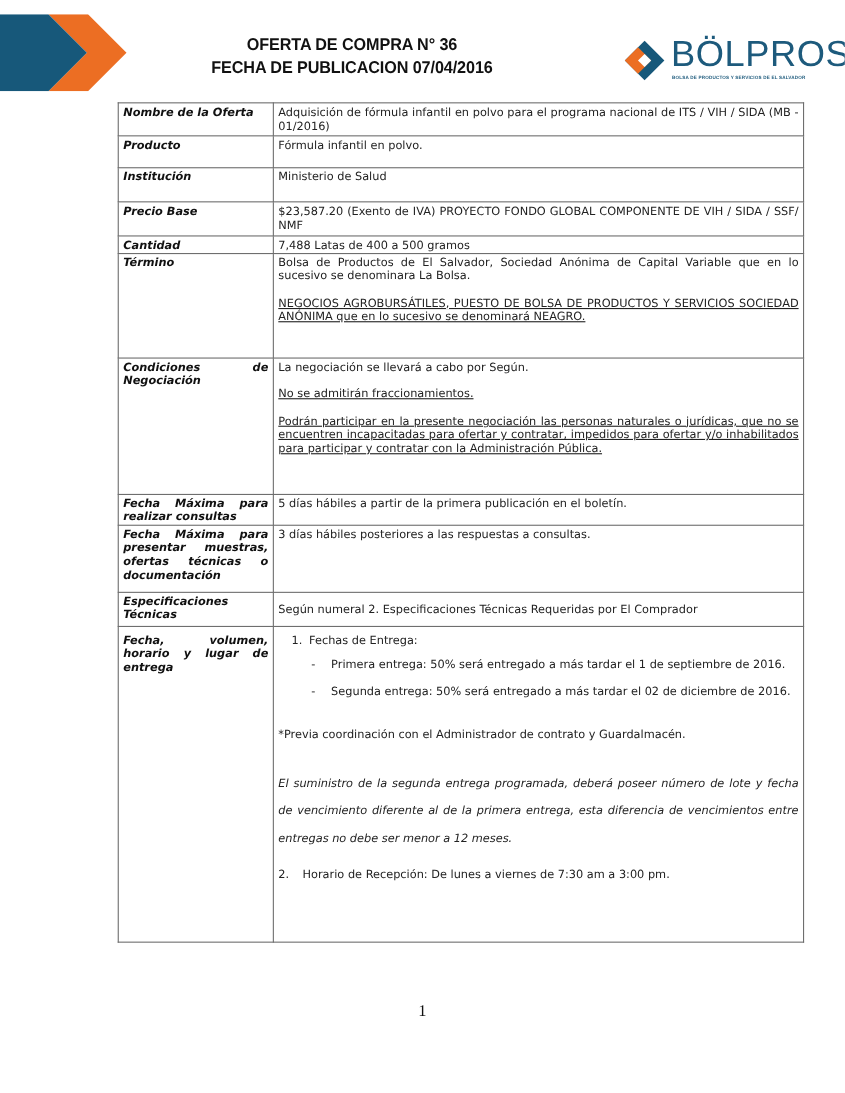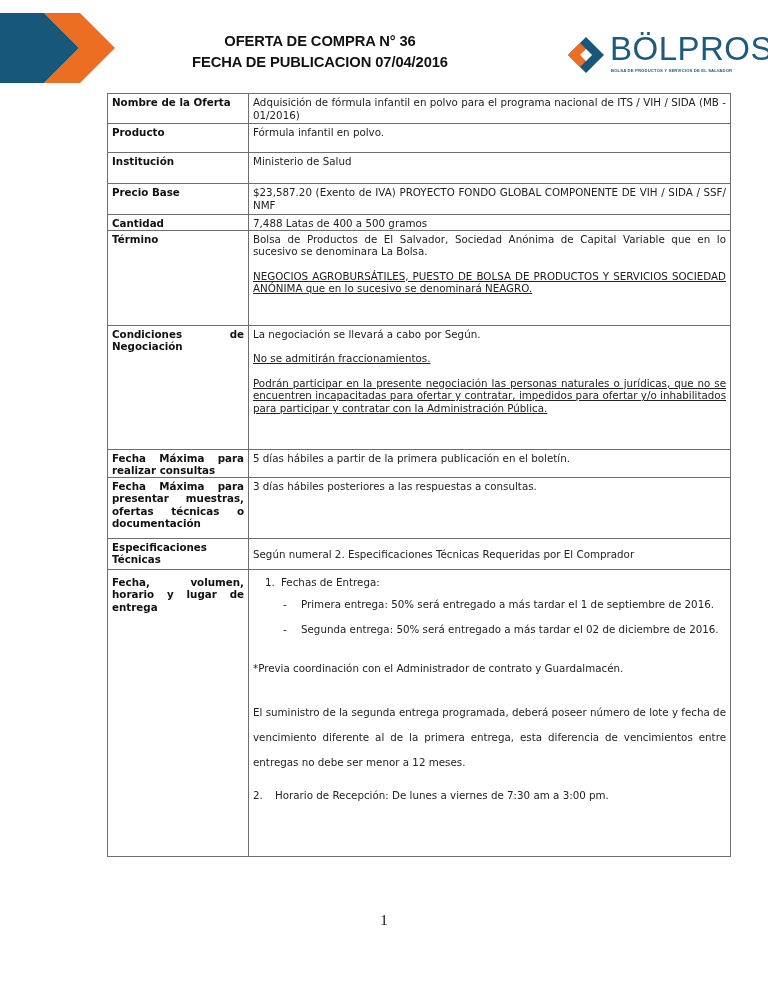--- a/index.html
+++ b/index.html
@@ -16,31 +16,31 @@
   .logo { position: absolute; left: 566px; top: 33px; width: 196px; height: 48px; }
   .logo-mark { position: absolute; left: 0; top: 2px; width: 40px; height: 40px; }
   .logo-word { position: absolute; left: 44px; top: -2px; font-family: "Liberation Sans", sans-serif;
                font-size: 33px; color: #1d5a7c; letter-spacing: 0.5px; line-height: 36px; }
   .logo-sub { position: absolute; left: 45px; top: 35px; font-family: "Liberation Sans", sans-serif;
               font-size: 4.2px; color: #1d5a7c; letter-spacing: 0.15px; white-space: nowrap; font-weight: bold; }
 
   table.offer { position: absolute; left: 107px; top: 93px; width: 624px; border-collapse: collapse;
                 font-family: "DejaVu Sans", sans-serif; font-size: 10.3px; line-height: 12.5px; }
   table.offer td { border: 1.3px solid #6e6e6e; vertical-align: top; padding: 2px 4px 0 4px; }
-  td.lbl { width: 132px; font-weight: bold; text-align: justify; text-align-last: left; color: #111; }
+  td.lbl { width: 132px; font-weight: bold; text-align: justify; text-align-last: left; color: #111; font-style: italic; }
   td.val { text-align: justify; color: #222; }
   td.val p { margin: 0; }
   .gap-top { margin-top: 12px !important; text-decoration: underline; }
 
   .list-num { padding-left: 22px; position: relative; }
   .list-num .n { position: absolute; left: 8px; }
   .sub { padding-left: 48px; position: relative; line-height: 25px; text-align: justify; }
   .sub .d { position: absolute; left: 30px; }
   .delivery-note { margin-top: 20px !important; }
-  .delivery-para { margin-top: 25px !important; line-height: 25px; }
+  .delivery-para { margin-top: 25px !important; line-height: 25px; font-style: italic; }
 
   .page-num { position: absolute; left: 0; width: 768px; top: 912px; text-align: center;
               font-family: "Liberation Serif", serif; font-size: 15px; color: #111; }
 </style>
 </head>
 <body>
 
 <svg class="chevron" viewBox="0 0 116 70">
   <polygon points="44,0 80,0 115,35 80,70 44,70 79,35" fill="#ec6e23"></polygon>
   <polygon points="0,0 44,0 79,35 44,70 0,70" fill="#17587a"></polygon>

